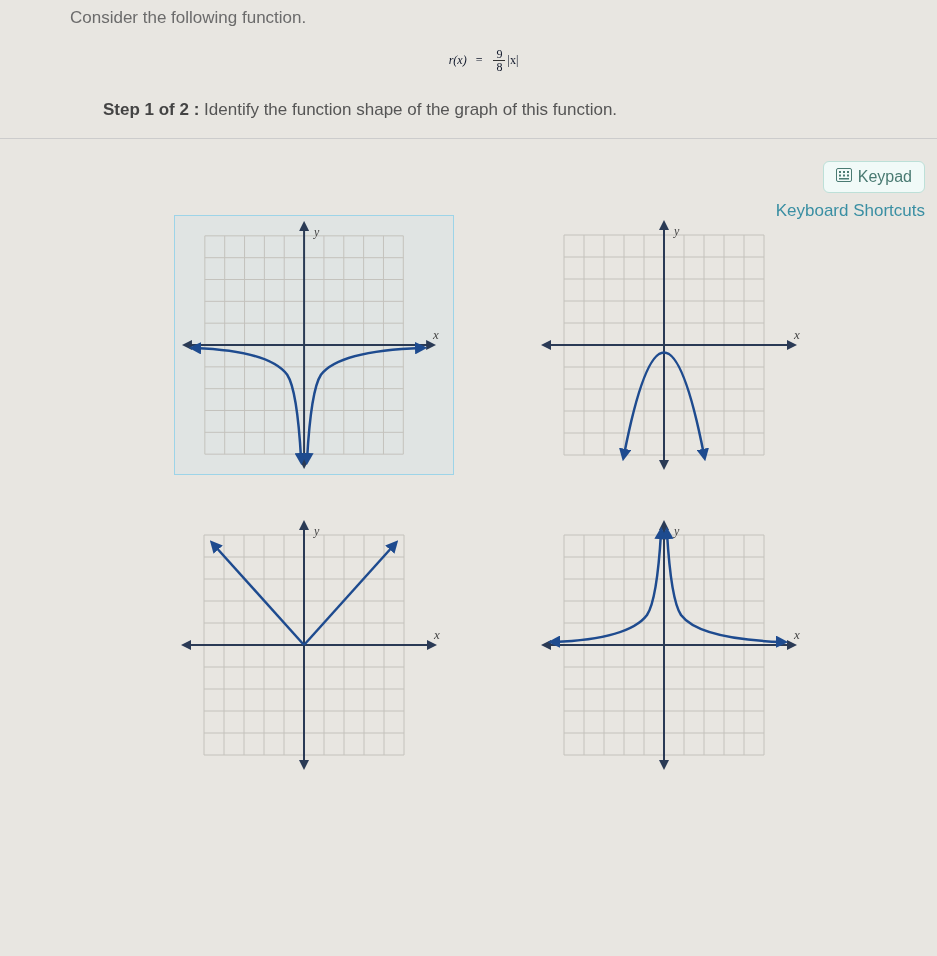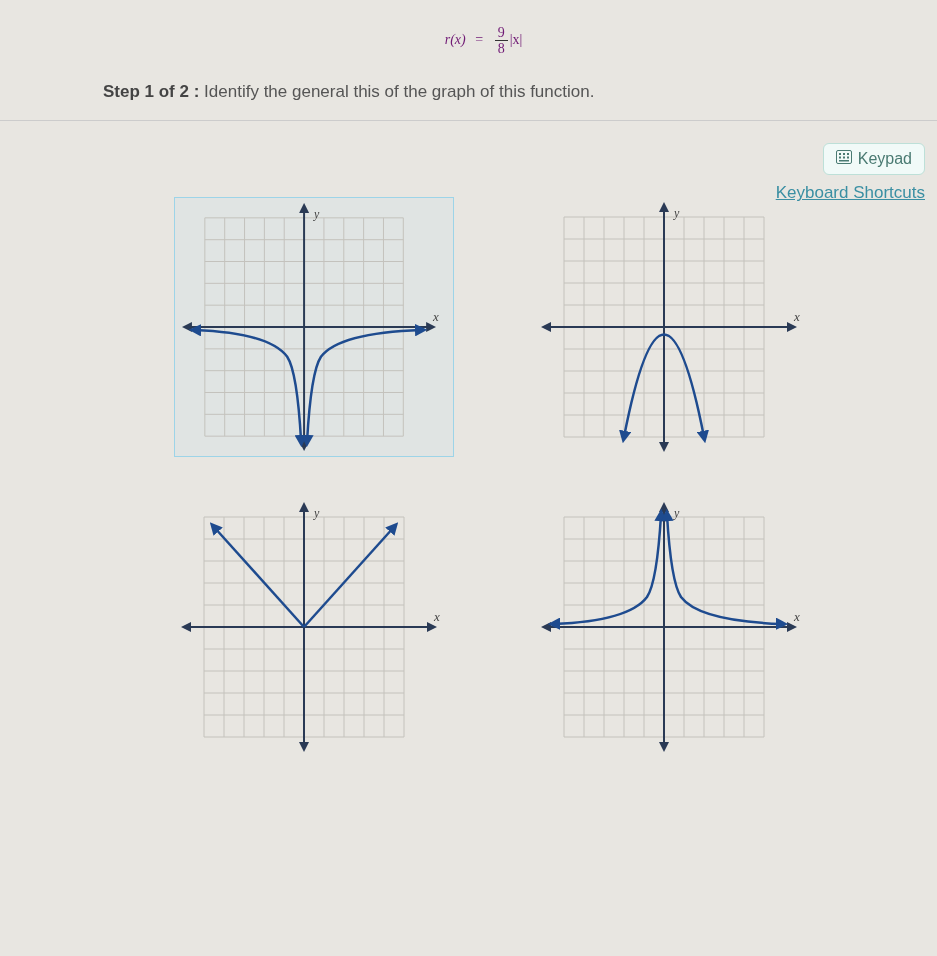--- a/index.html
+++ b/index.html
@@ -7,37 +7,37 @@
     font-family: "Helvetica Neue", Arial, sans-serif;
     background: #e8e6e1;
     width: 937px;
     height: 956px;
     color: #555;
     overflow: hidden;
   }
   .page { padding: 0 0 20px 0; }
   .question-block { padding: 8px 40px 18px 70px; border-bottom: 1px solid #ccc; }
   .prompt { font-size: 17px; color: #6b6b6b; margin-bottom: 20px; }
-  .equation-row { text-align: center; margin: 18px 0 26px 0; font-size: 14px; color: #701a75; font-family: "Times New Roman", serif; font-style: italic; }
+  .equation-row { text-align: center; margin: 18px 0 26px 0; font-size: 12px; color: #0f172a; font-family: "Times New Roman", serif; font-style: italic; }
   .frac { display: inline-block; vertical-align: middle; text-align: center; font-style: normal; margin: 0 2px; }
   .frac .num { display: block; border-bottom: 1px solid #333; padding: 0 3px; line-height: 1; }
   .frac .den { display: block; padding: 0 3px; line-height: 1.1; }
   .step-line { font-size: 17px; color: #555; }
   .step-line b { color: #444; margin-left: 33px; }
   .answer-block { padding: 26px 20px 10px 70px; position: relative; }
   .answer-label { font-size: 16px; font-weight: 600; color: #555; }
   .top-right { position: absolute; right: 12px; top: 22px; text-align: right; }
   .keypad-btn {
     display: inline-flex; align-items: center; gap: 6px;
     border: 1px solid #bde0d8; background: #f1faf8;
     padding: 6px 12px; font-size: 16px; color: #4a7a72;
     border-radius: 6px; cursor: pointer;
   }
   .keypad-btn svg { width: 16px; height: 14px; }
-  .shortcuts-link { color: #3a8fa3; font-size: 17px; margin-top: 8px; cursor: pointer; text-decoration: underline; }
+  .shortcuts-link { color: #3a8fa3; font-size: 17px; margin-top: 8px; cursor: pointer; }
   .graphs-grid {
     margin: 50px auto 0 auto;
     display: grid;
     grid-template-columns: 300px 300px;
     grid-template-rows: 270px 270px;
     gap: 30px 60px;
     width: 660px;
     justify-items: center;
   }
   .graph-cell { position: relative; width: 280px; height: 260px; cursor: pointer; }
@@ -45,33 +45,34 @@
   .graph-cell svg { width: 100%; height: 100%; display: block; }
   .axis-label-y-small { font-size: 12px; font-style: italic; fill: #444; font-family: serif; }
   .axis-label-x-small { font-size: 13px; font-style: italic; fill: #444; font-family: serif; }
 </style>
 </head>
 <body>
 
 <div class="page">
 
   <div class="question-block">
+    <div class="prompt">Consider the following function.</div>
 
     <div class="equation-row">
       <span>r(x)</span>
       <span style="font-style:normal;margin:0 6px;">=</span>
       <span class="frac">
         <span class="num">9</span>
         <span class="den">8</span>
       </span><span style="font-style:normal;">|x|</span>
     </div>
 
     <div class="step-line">
       <b>Step 1 of 2 :</b>
-      <span>Identify the general this of the graph of this function.</span>
+      <span>Identify the function shape of the graph of this function.</span>
     </div>
   </div>
 
   <div class="answer-block">
 
     <div class="top-right">
       <div class="keypad-btn">
         <span>
           <svg viewBox="0 0 16 14">
               <rect x="0.5" y="0.5" width="15" height="13" rx="1.5" fill="none" stroke="#4a7a72"></rect>

